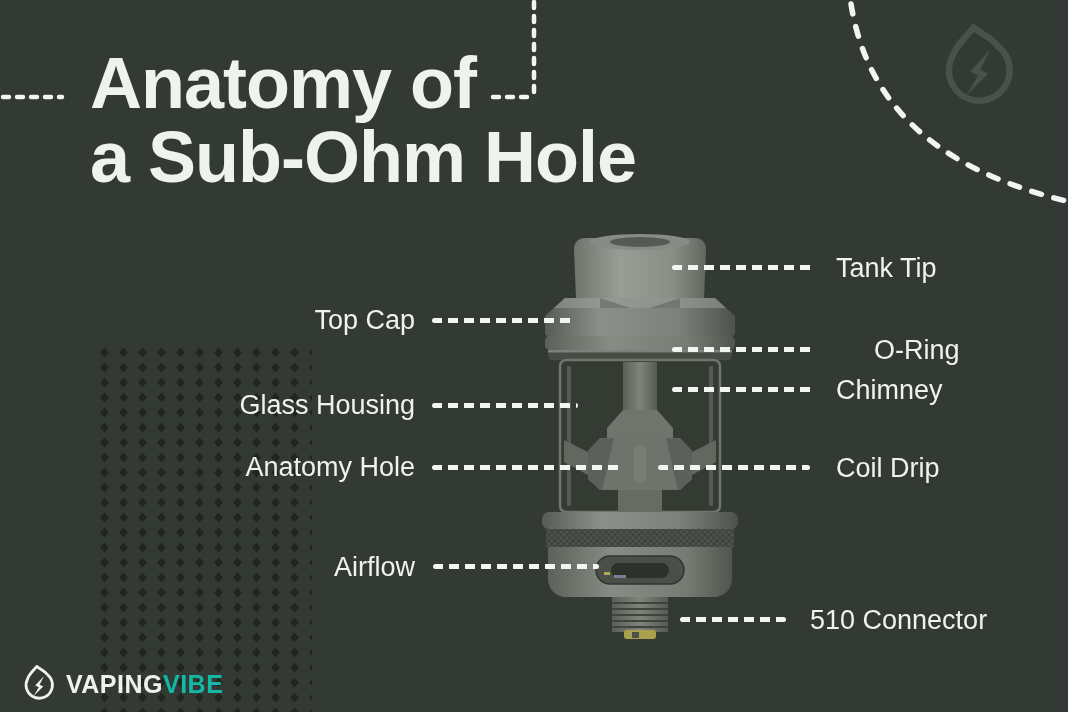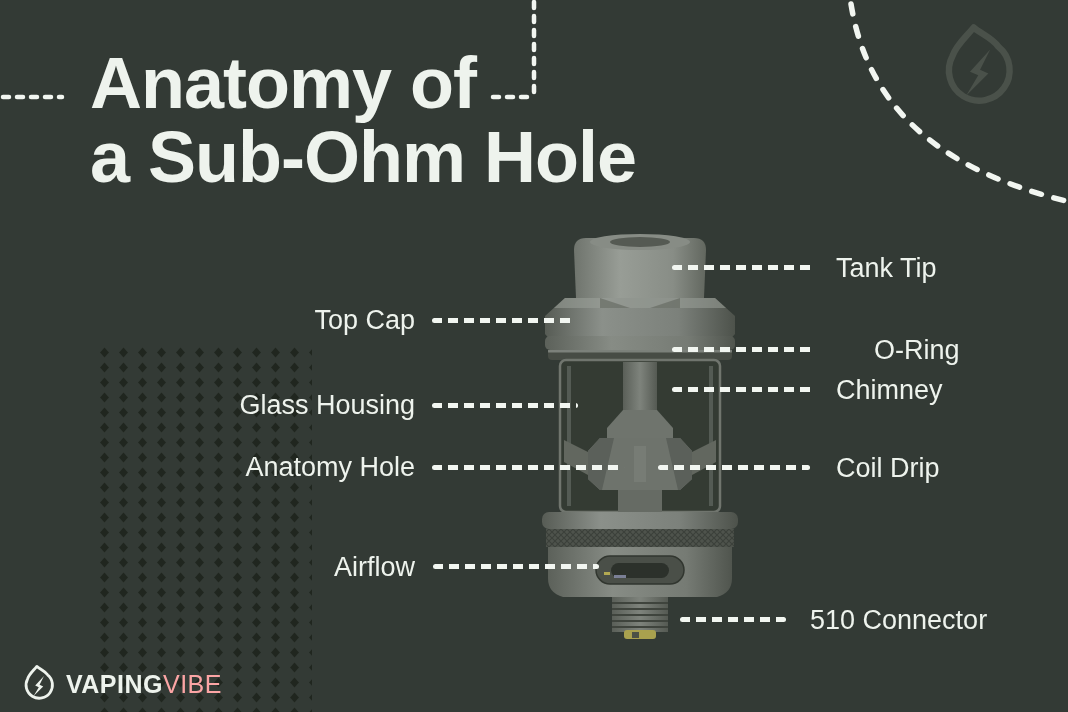--- a/index.html
+++ b/index.html
@@ -53,21 +53,21 @@
   .ld-airflow{left:433px;top:564px;width:166px;}
   .ld-drip-tip{left:672px;top:265px;width:140px;}
   .ld-o-ring{left:672px;top:347px;width:140px;}
   .ld-chimney{left:672px;top:387px;width:140px;}
   .ld-coil-head{left:658px;top:465px;width:152px;}
   .ld-510-connector{left:680px;top:617px;width:106px;}
 
   
   .brand{left:20px;top:664px;display:flex;align-items:center;}
   .brand-text{margin-left:6px;font-size:25px;font-weight:700;letter-spacing:0.5px;}
-  .brand-text .secondary{color:#fca5a5;font-weight:400;}
+  .brand-text .secondary{color:#14b8a6;font-weight:700;}
   .footer{
     right:15px;top:684px;font-size:13.5px;color:var(--muted);letter-spacing:0.1px;
   }
 </style>
 </head>
 <body>
 
 <div id="canvas">
 
   <svg class="abs" style="left:0;top:0;" width="1068" height="712" viewBox="0 0 1068 712">

